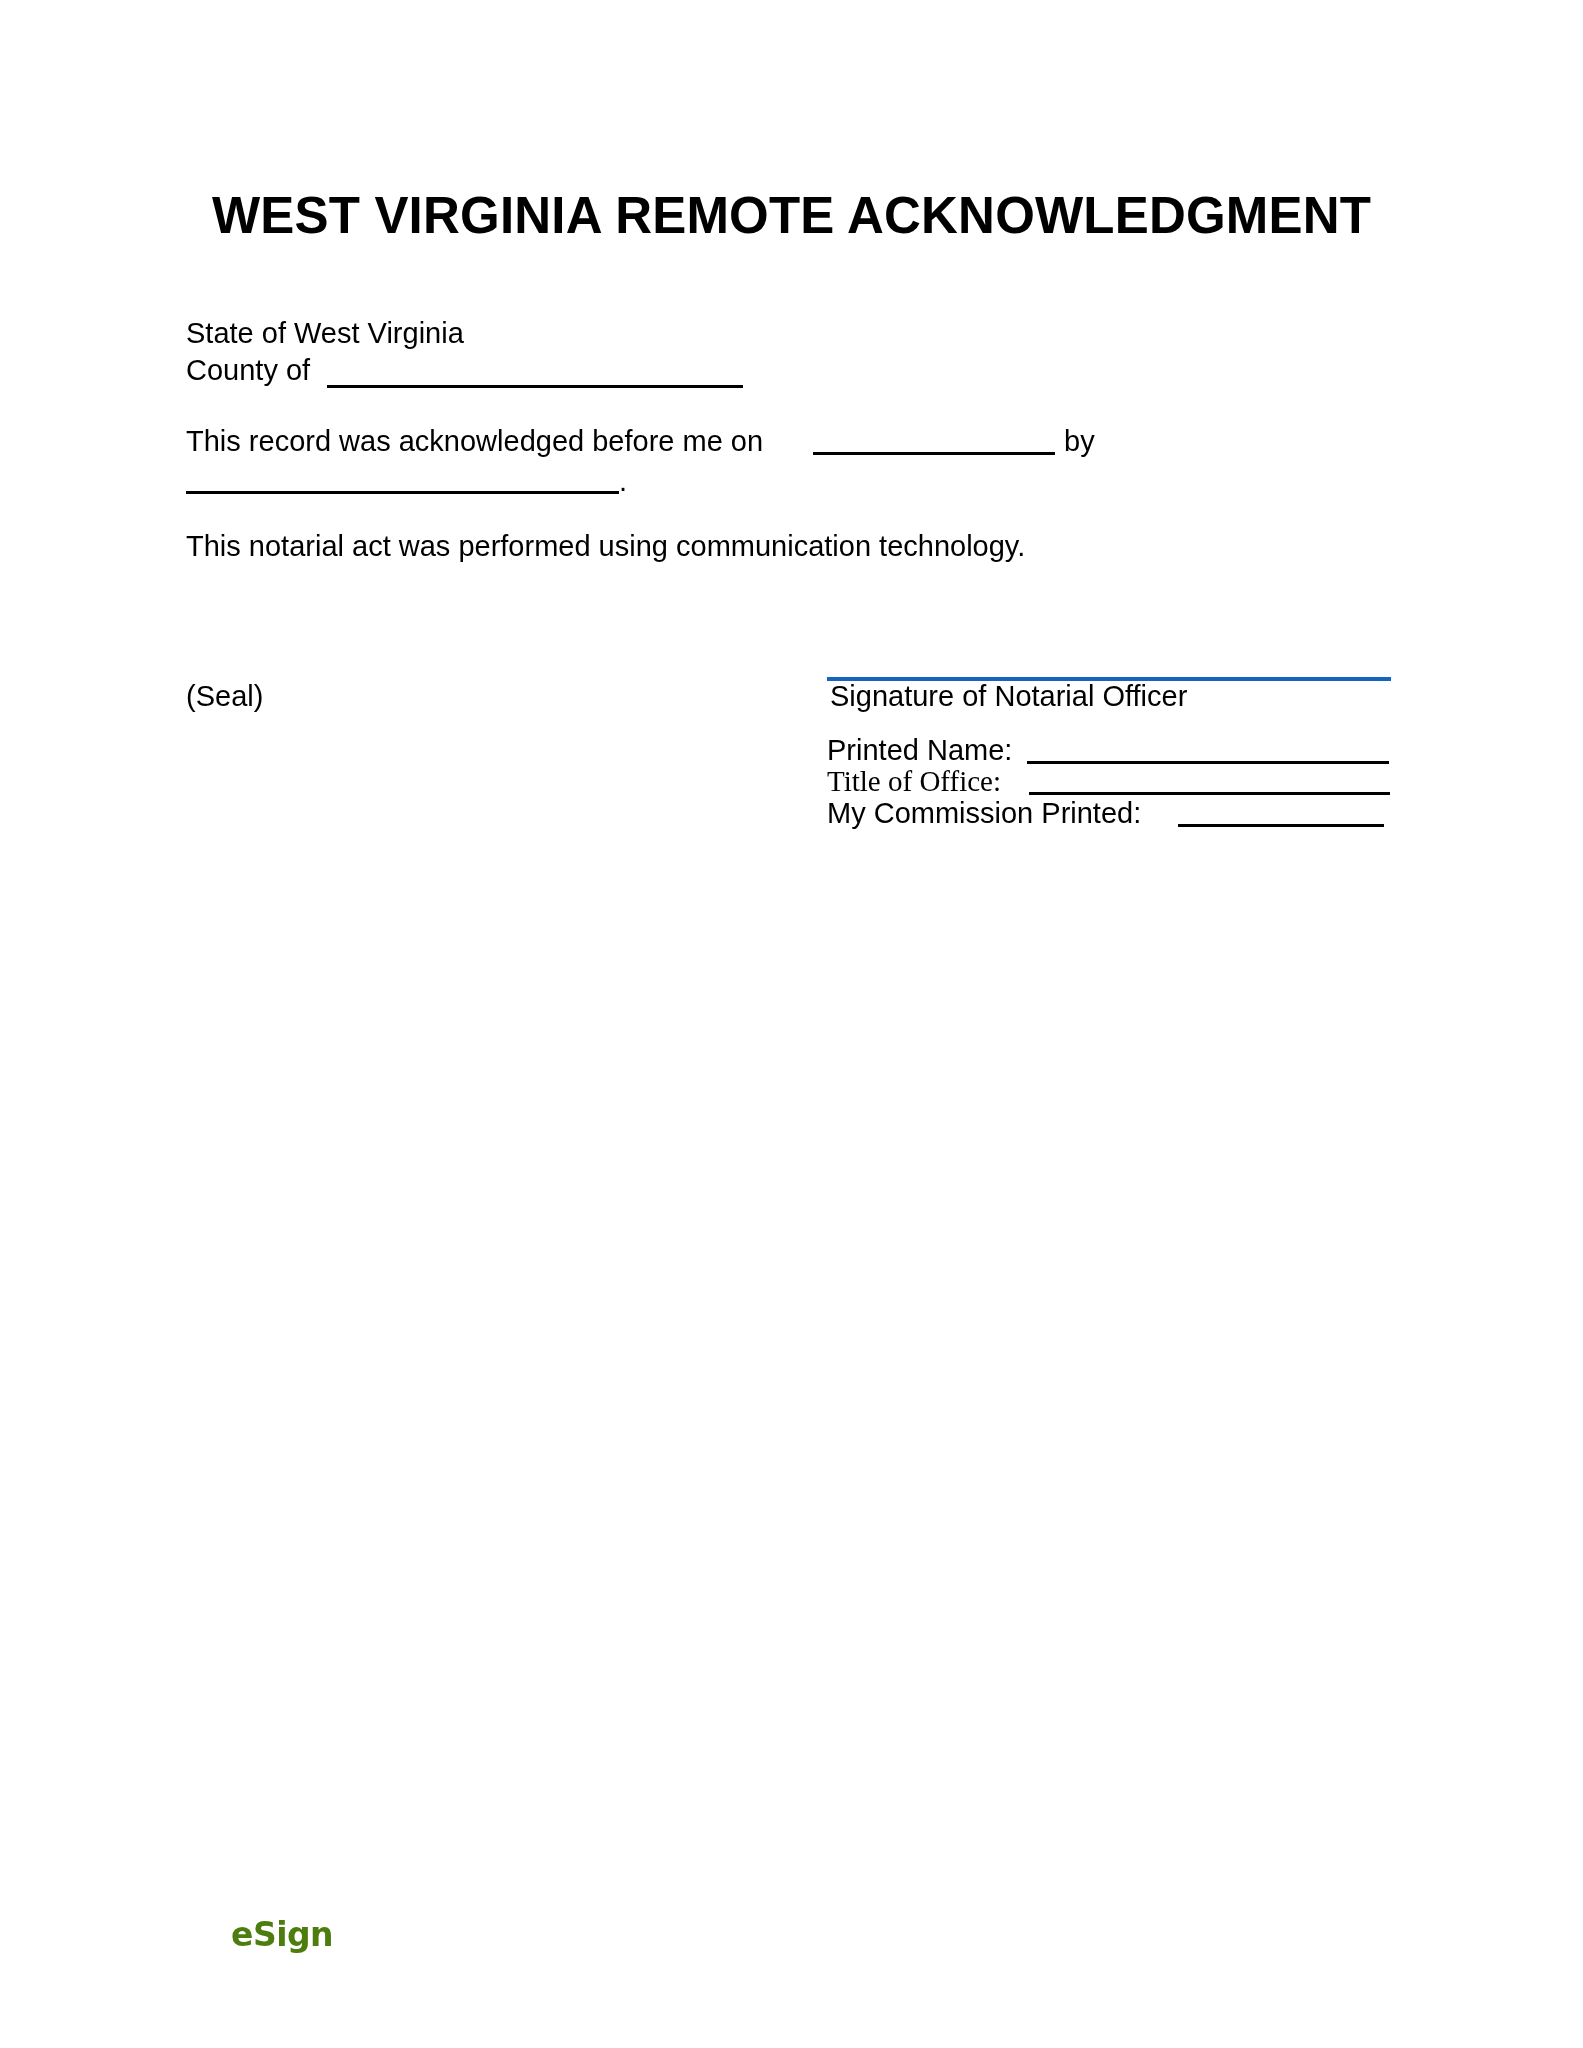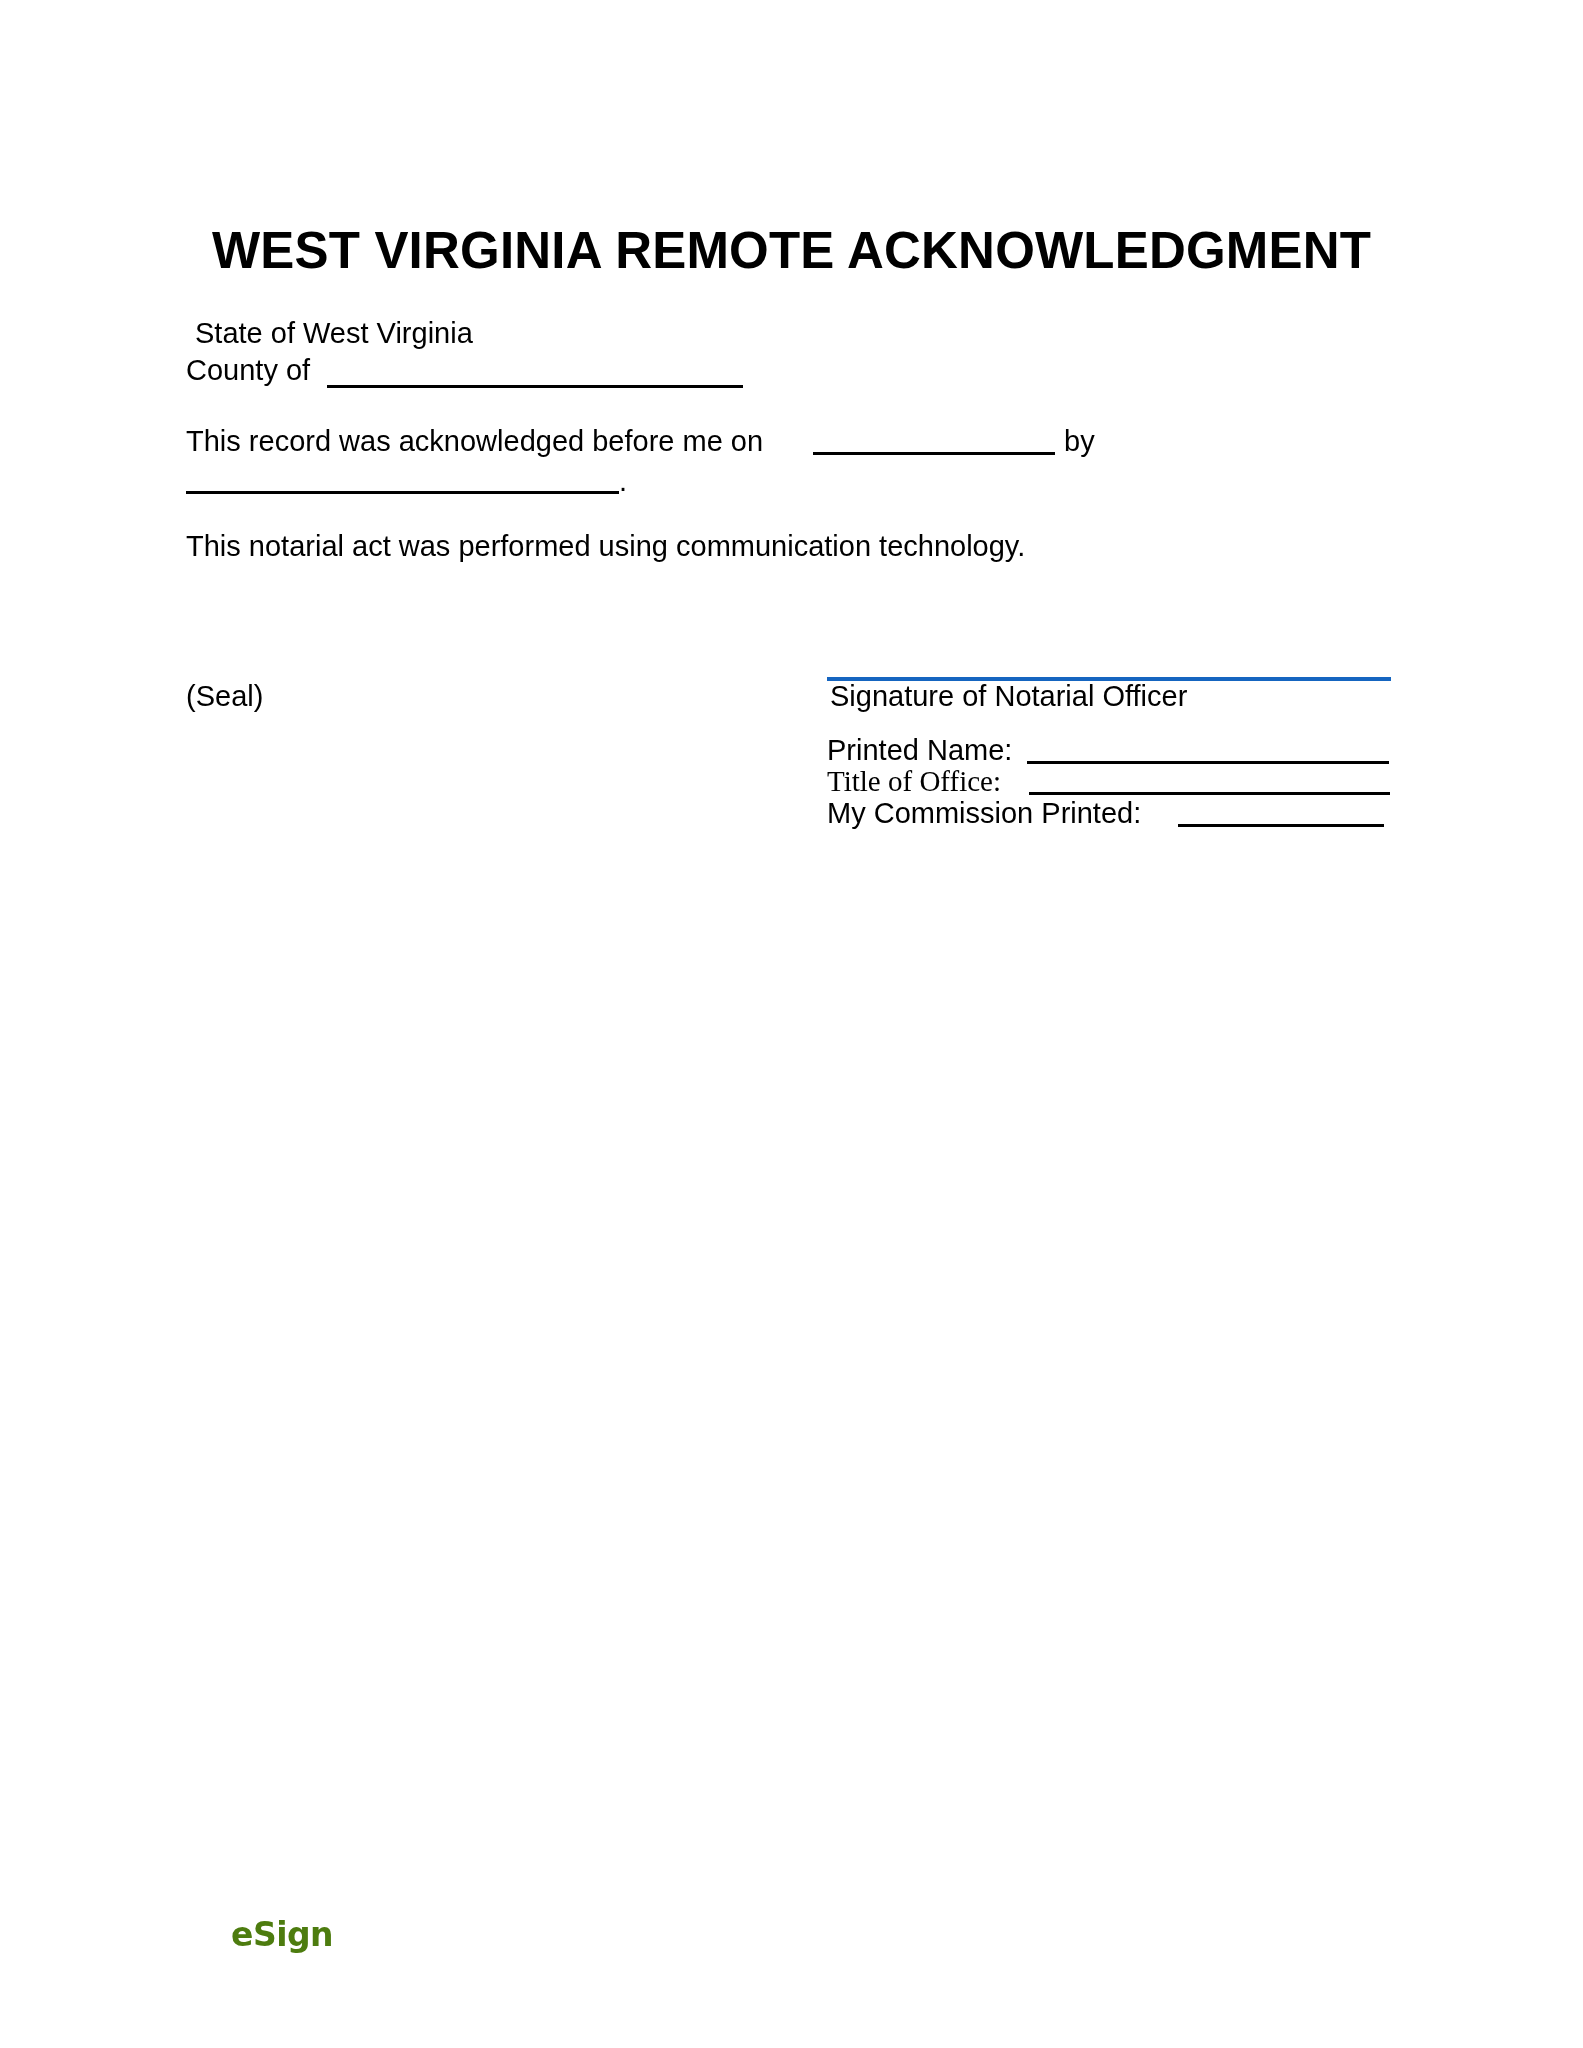--- a/index.html
+++ b/index.html
@@ -18,21 +18,20 @@
     .abs { position: absolute; white-space: nowrap; }
     .title {
       left: 0;
       width: 1583px;
       top: 186px;
       text-align: center;
       font-size: 51px;
       font-weight: bold;
       line-height: 60px;
       letter-spacing: 0.2px;
-      margin-top: 35px;
     }
     .body-text {
       font-size: 29px;
       line-height: 34px;
     }
     .hline {
       position: absolute;
       height: 3px;
       background: #000;
     }
@@ -48,21 +47,21 @@
       line-height: 40px;
       letter-spacing: -0.5px;
       color: #4d7c0f;
     }
   </style>
 </head>
 <body>
 
 <div class="abs title">WEST VIRGINIA REMOTE ACKNOWLEDGMENT</div>
 
-<div class="abs body-text" style="left:186px; top:316px;margin-left:9px;">State of West Virginia</div>
+<div class="abs body-text" style="left:186px; top:316px;">State of West Virginia</div>
 <div class="abs body-text" style="left:186px; top:353px;">County of</div>
 <div class="hline" style="left:327px; top:385px; width:416px;"></div>
 
 <div class="abs body-text" style="left:186px; top:424px;">This record was acknowledged before me on</div>
 <div class="hline" style="left:813px; top:452px; width:242px;"></div>
 <div class="abs body-text" style="left:1064px; top:424px;">by</div>
 <div class="hline" style="left:186px; top:491px; width:433px;"></div>
 <div class="abs body-text" style="left:619px; top:464px;">.</div>
 
 <div class="abs body-text" style="left:186px; top:529px;text-align:center;">This notarial act was performed using communication technology.</div>

